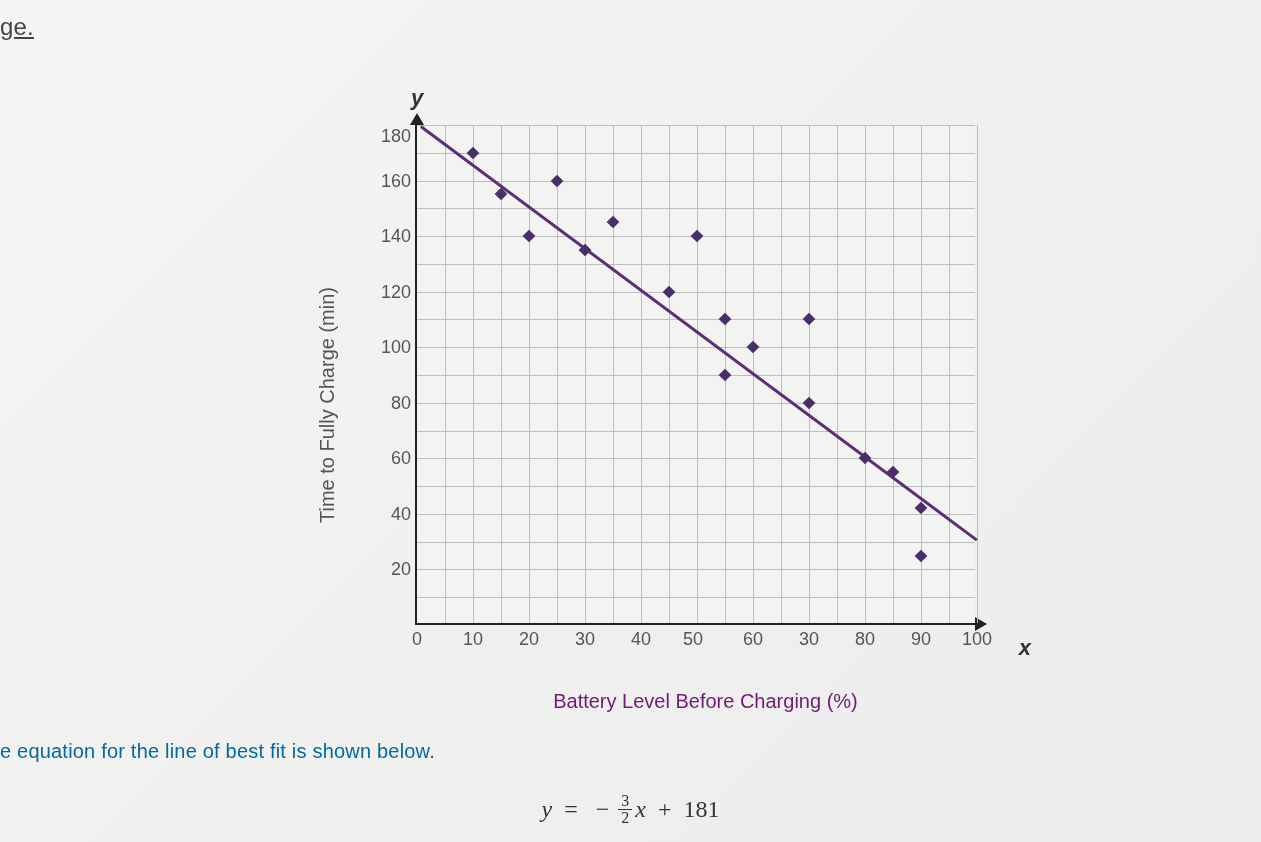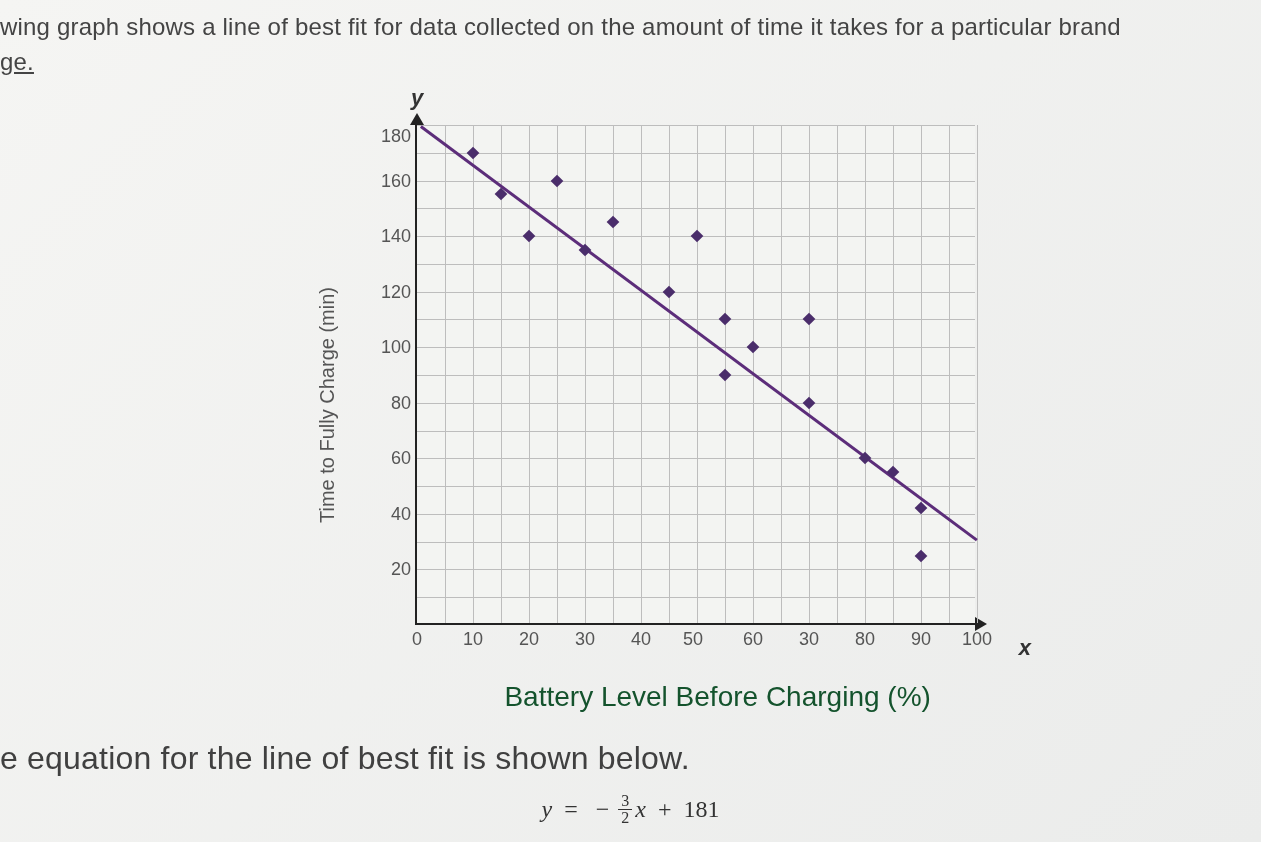--- a/index.html
+++ b/index.html
@@ -36,22 +36,22 @@
     transform: translate(-50%, -50%) rotate(-90deg);
     font-size: 20px;
     color: #555;
     white-space: nowrap;
   }
   .x-axis-title {
     position: absolute;
     left: 50%;
     bottom: -8px;
     transform: translateX(-40%);
-    font-size: 28px;
-    color: #14532d;
+    font-size: 20px;
+    color: #701a75;
     white-space: nowrap;
   }
   .axis-label-y-top {
     position: absolute;
     left: 56px;
     top: -20px;
     font-weight: bold;
     font-size: 22px;
     font-style: italic;
     color: #333;
@@ -120,22 +120,22 @@
   .best-fit {
     position: absolute;
     height: 2.5px;
     background: #5c2d7a;
     transform-origin: left center;
   }
   .footer-text {
     position: absolute;
     left: 0;
     top: 740px;
-    font-size: 32px;
-    color: #404040;
+    font-size: 20px;
+    color: #0369a1;
     letter-spacing: 0.2px;
   }
   .equation {
     position: absolute;
     left: 50%;
     top: 795px;
     transform: translateX(-50%);
     font-size: 24px;
     color: #333;
     font-family: "Times New Roman", serif;
@@ -152,21 +152,20 @@
     position: relative;
     top: -2px;
   }
   .frac .num { display: block; border-bottom: 1.5px solid #333; padding: 0 3px; }
   .frac .den { display: block; padding: 0 3px; }
 </style>
 </head>
 <body>
 
 <div class="question-text">
-  <div class="line1">wing graph shows a line of best fit for data collected on the amount of time it takes for a particular brand</div>
   <div class="line2">ge.</div>
 </div>
 
 <div class="chart-wrap">
   <div class="axis-label-y-top">y</div>
   <div class="axis-label-x-right">x</div>
   <div class="y-axis-title">Time to Fully Charge (min)</div>
   <div class="plot" id="plot">
     <div class="arrow-up"></div>
     <div class="arrow-right"></div>

